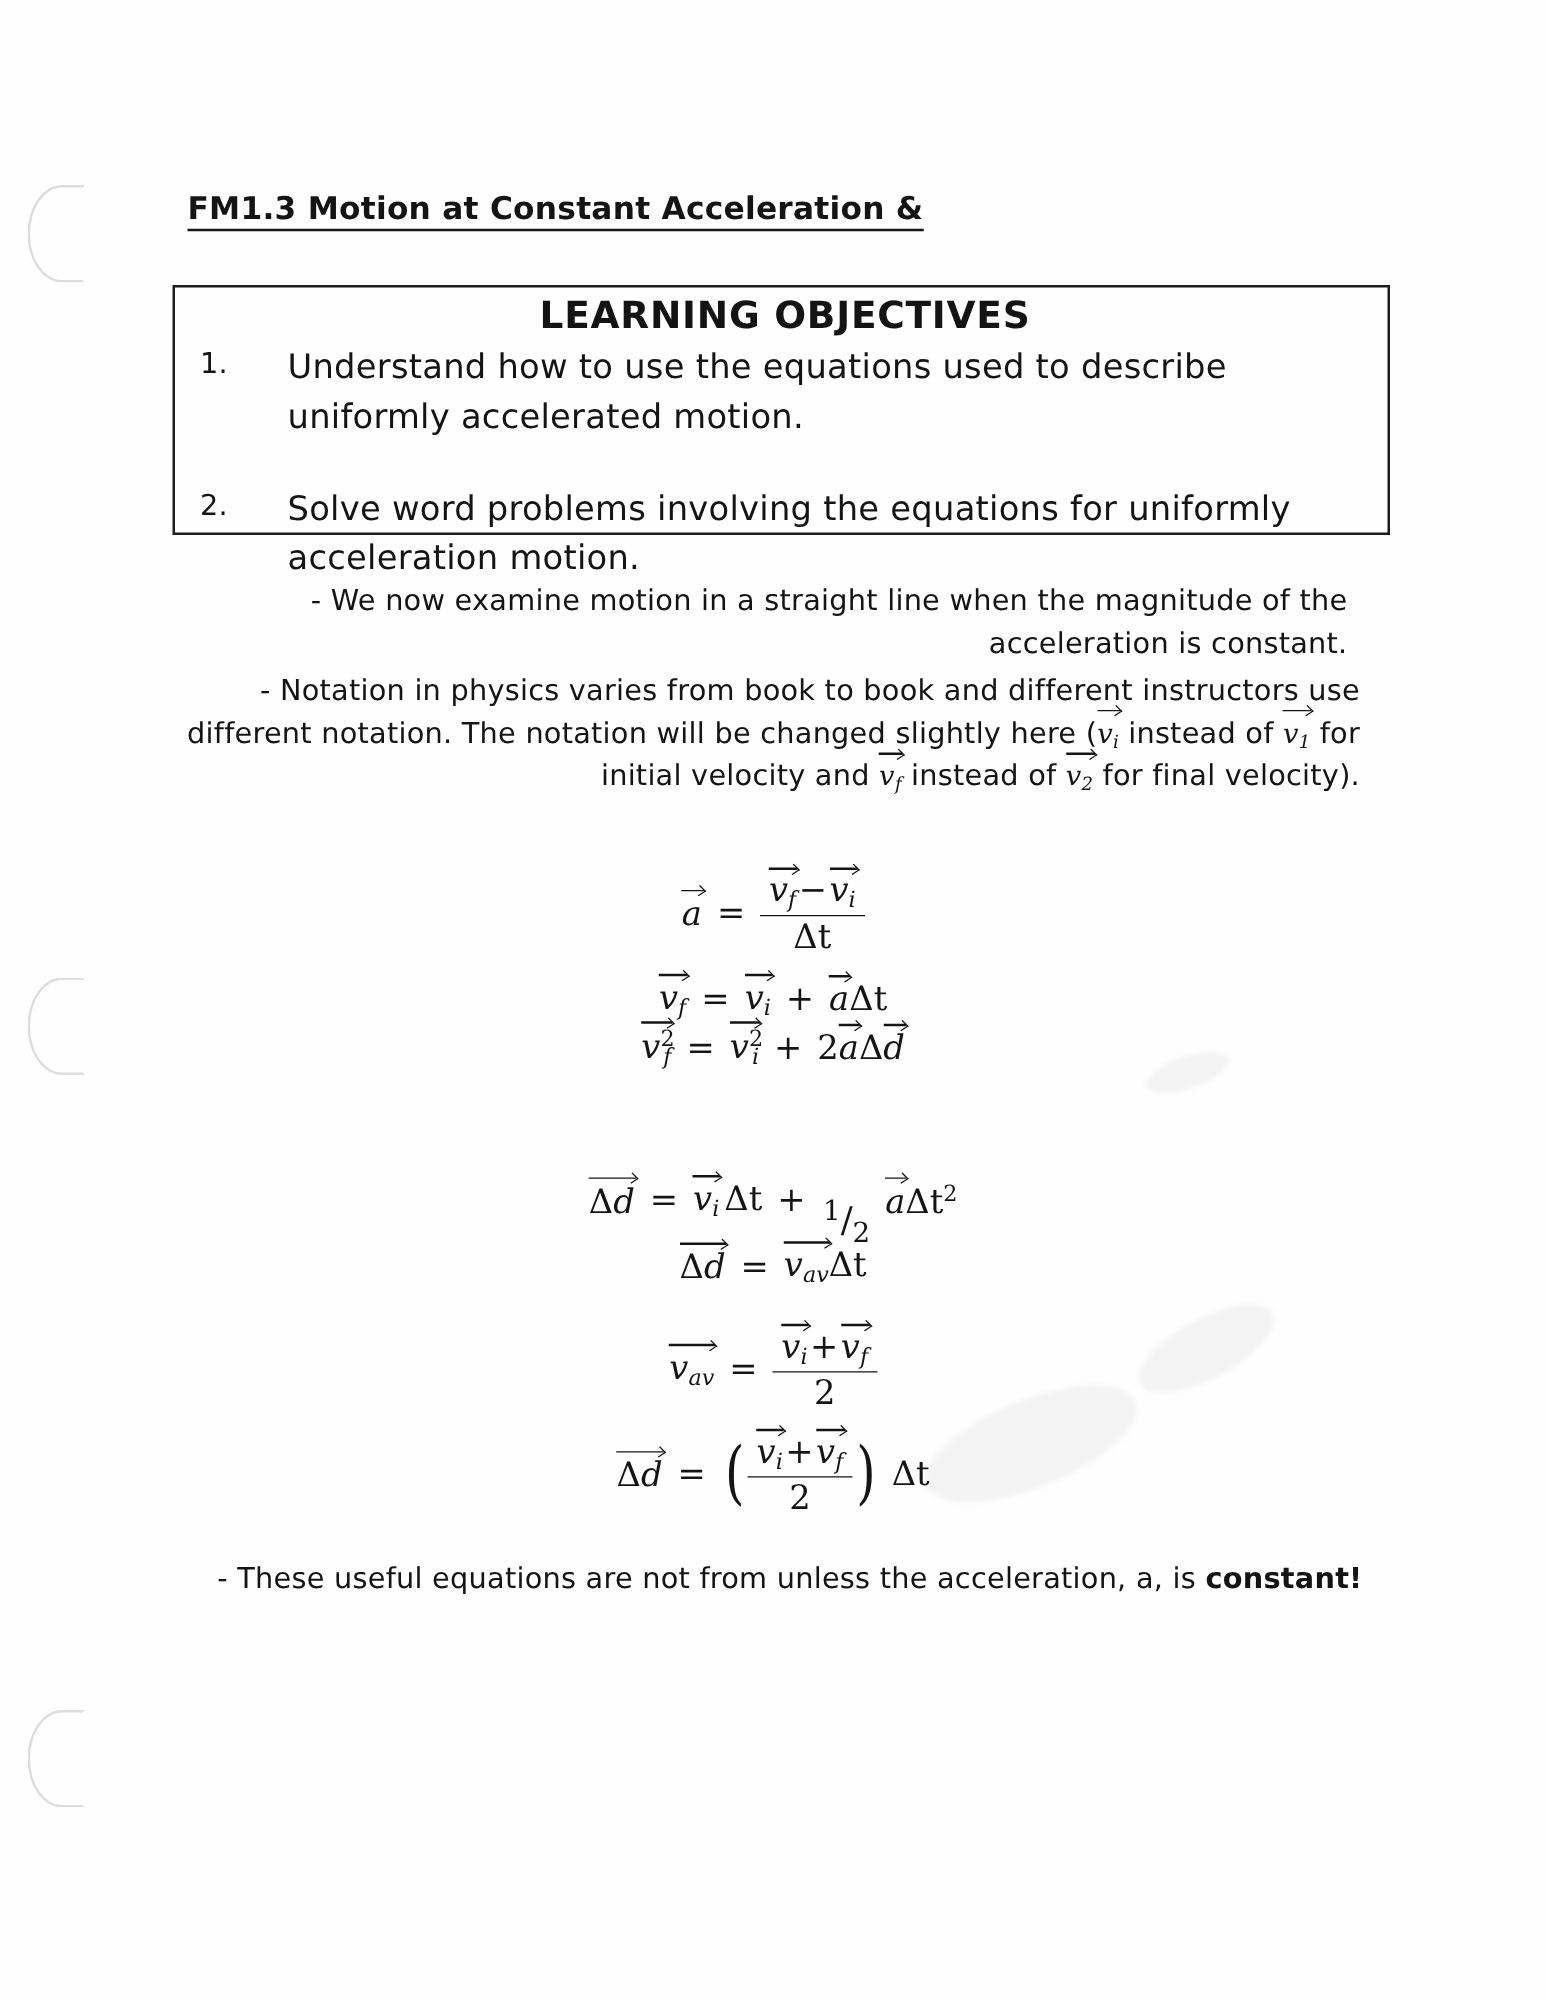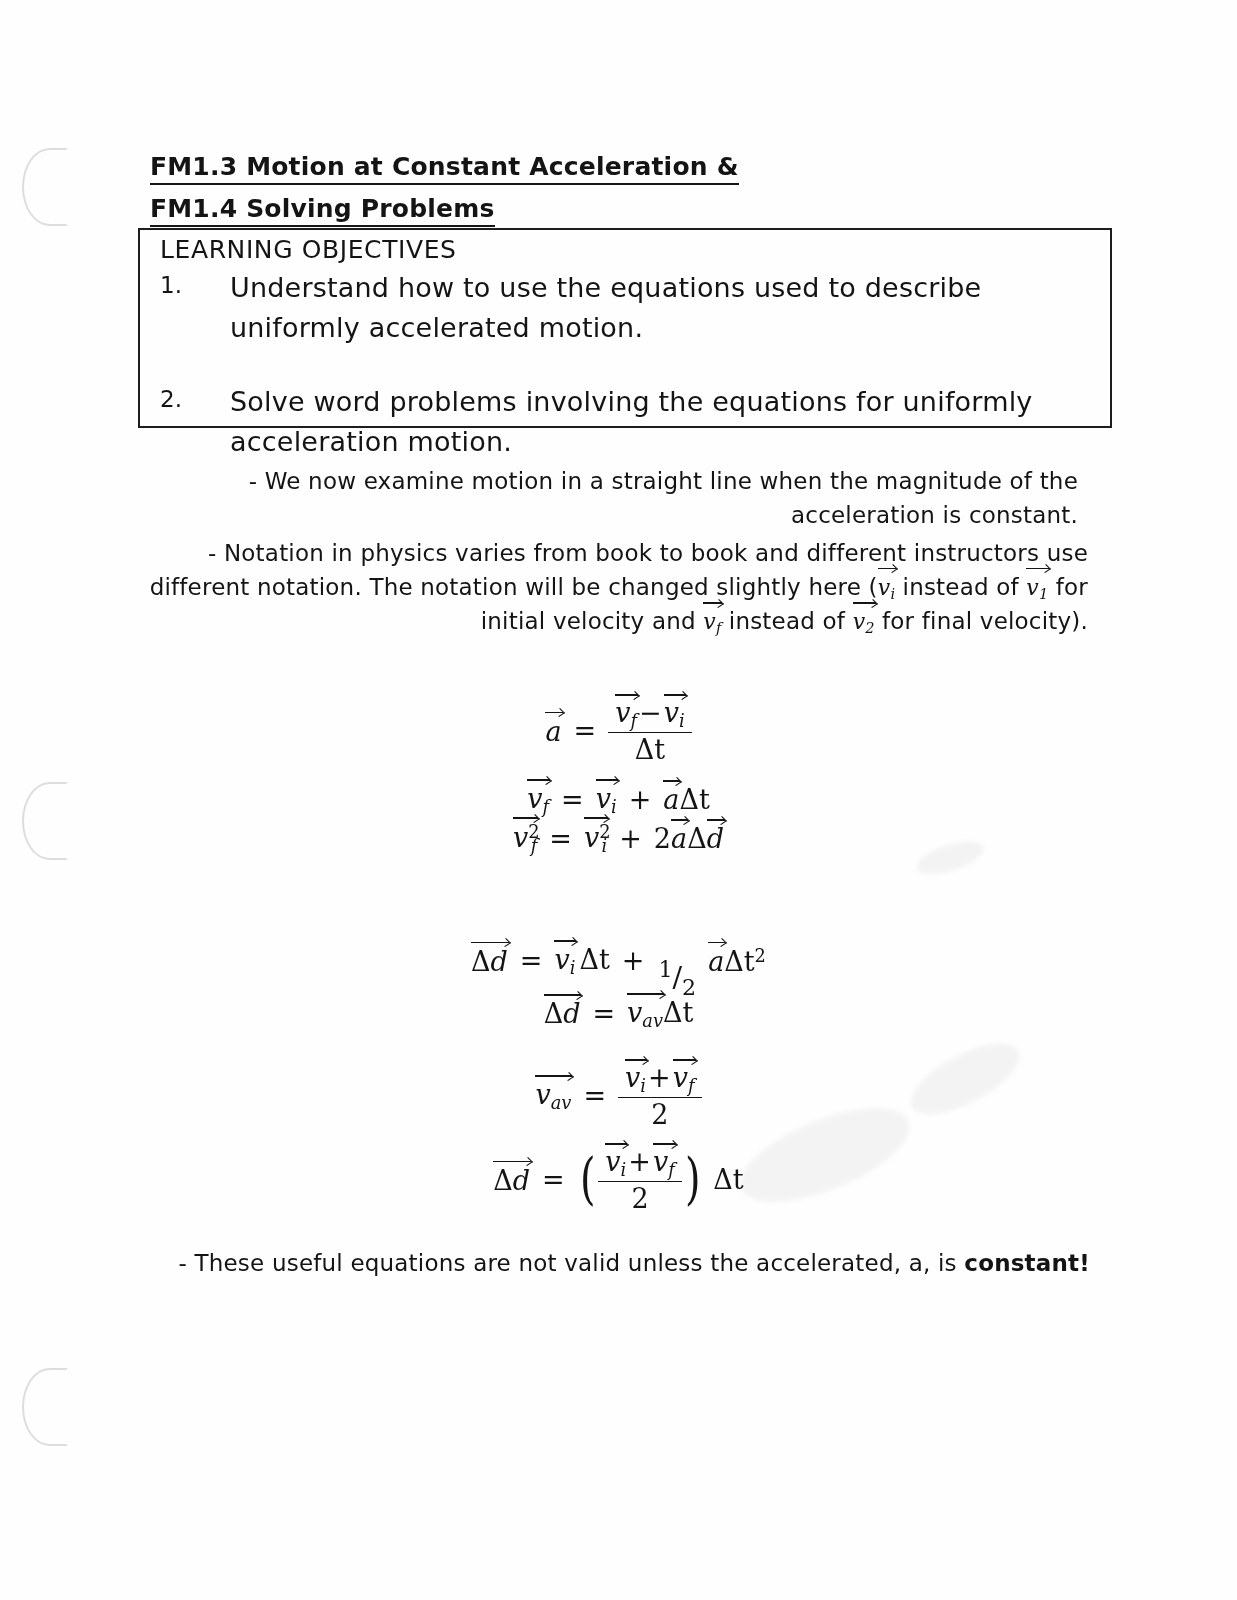--- a/index.html
+++ b/index.html
@@ -81,25 +81,26 @@
     position: absolute;
     left: 138px;
     top: 228px;
     width: 974px;
     height: 200px;
     border: 2px solid #1d1d1d;
     box-sizing: border-box;
     padding: 6px 14px 0 14px;
   }
   .objectives-heading {
-    font-size: 25px;
-    font-weight: 400;
+    font-size: 30px;
+    font-weight: 700;
     letter-spacing: .6px;
     line-height: 1.12;
     margin: 0 0 2px 6px;
+    text-align: center;
   }
   .objective-row {
     display: flex;
     align-items: flex-start;
     margin-left: 6px;
   }
   #objective-row-0 { margin-top: 4px; }
   #objective-row-1 { margin-top: 34px; }
   .objective-num {
     width: 70px;
@@ -255,23 +256,20 @@
   <div class="smudge smudge-a"></div>
   <div class="smudge smudge-b"></div>
   <div class="smudge smudge-c"></div>
 </div>
 
 <div class="content">
 
   <div class="doc-title hand" id="title-line-1">
     <span class="u">FM1.3 Motion at Constant Acceleration &amp;</span>
   </div>
-  <div class="doc-title hand" id="title-line-2">
-    <span class="u">FM1.4 Solving Problems</span>
-  </div>
 
   <div class="objectives-box">
     <div class="objectives-heading hand">LEARNING OBJECTIVES</div>
 
     <div class="objective-row" id="objective-row-0">
       <div class="objective-num hand">1.</div>
       <div class="objective-text hand">Understand how to use the equations used to describe uniformly accelerated motion.</div>
     </div>
 
     <div class="objective-row" id="objective-row-1">
@@ -354,15 +352,15 @@
         <span class="frac">
           <span class="num"><span class="vec"><span>v</span><span class="sub">i</span></span><span class="op">+</span><span class="vec"><span>v</span><span class="sub">f</span></span></span>
           <span class="den mr">2</span>
         </span>
         <span class="big-paren">)</span>
       </span>
       <span class="mr">Δt</span>
     </span>
   </div>
 
-  <div class="para hand" id="para-closing"><span>- These useful equations are not valid unless the accelerated, a, is </span><span class="bold">constant!</span></div>
+  <div class="para hand" id="para-closing"><span>- These useful equations are not from unless the acceleration, a, is </span><span class="bold">constant!</span></div>
 
 </div>
 
 </body></html>

